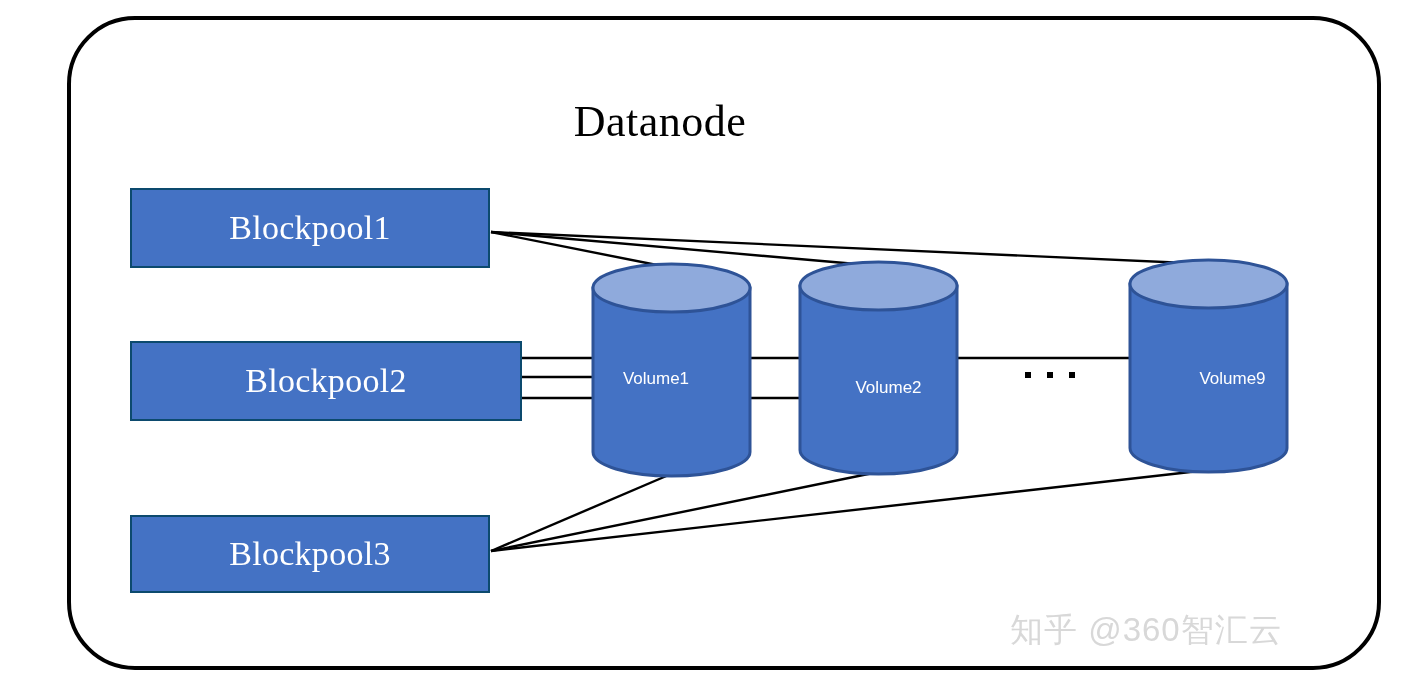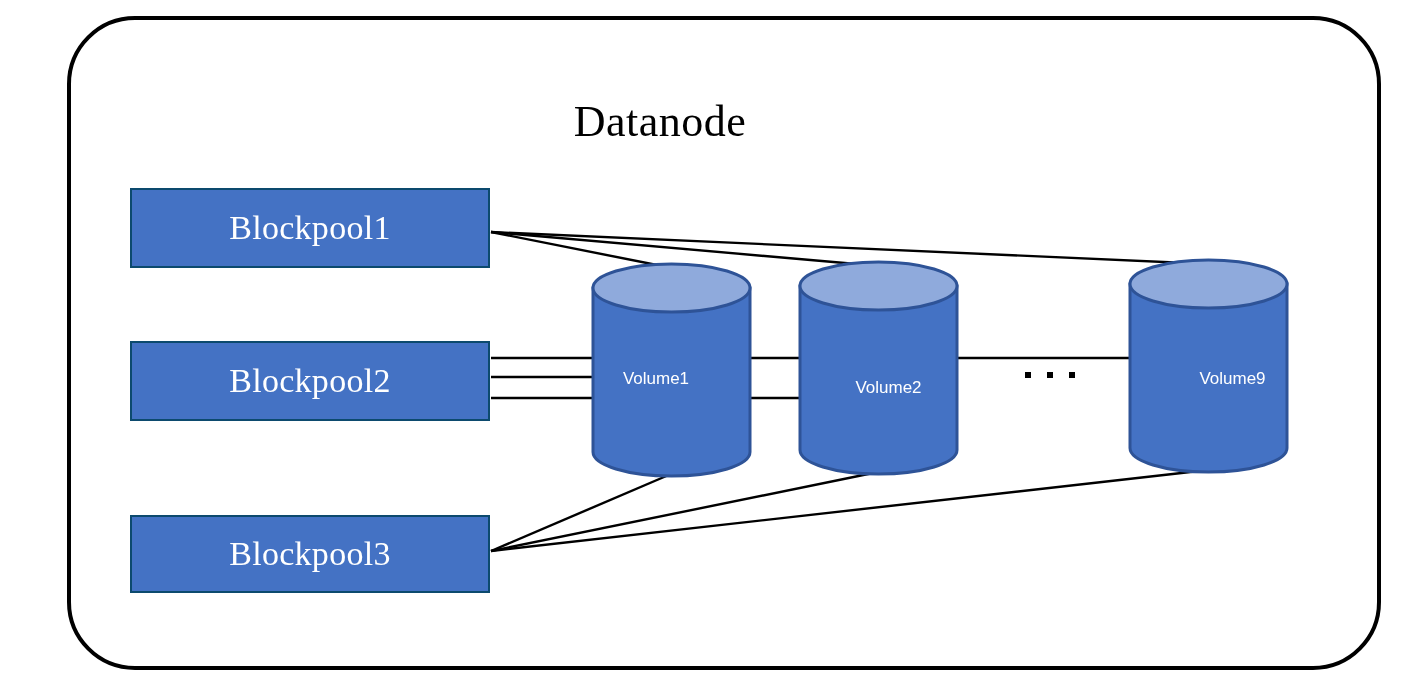--- a/index.html
+++ b/index.html
@@ -42,21 +42,21 @@
     border: 2px solid #0c4a6e;
     display: flex;
     align-items: center;
     justify-content: center;
     color: #ffffff;
     font-family: "Liberation Serif", serif;
     font-size: 34px;
     letter-spacing: 0.3px;
   }
   #bp1 { left: 130px; top: 188px; width: 360px; height: 80px; }
-  #bp2 { left: 130px; top: 341px; width: 360px; height: 80px; }
+  #bp2 { left: 130px; top: 341px; width: 392px; height: 80px; }
   #bp3 { left: 130px; top: 515px; width: 360px; height: 78px; }
   .vol-label {
     position: absolute;
     color: #ffffff;
     font-family: "Liberation Sans", sans-serif;
     font-size: 17px;
     text-align: center;
     pointer-events: none;
   }
   #vol1-label { left: 593px; top: 369px; width: 126px; }
@@ -132,14 +132,15 @@
     <span>Blockpool2</span>
   </div>
   <div class="bp-box" id="bp3">
     <span>Blockpool3</span>
   </div>
 
   <div class="vol-label" id="vol1-label">Volume1</div>
   <div class="vol-label" id="vol2-label">Volume2</div>
   <div class="vol-label" id="vol9-label">Volume9</div>
 
+  <div class="watermark">知乎 @360智汇云</div>
 
 </div>
 
 </body></html>

